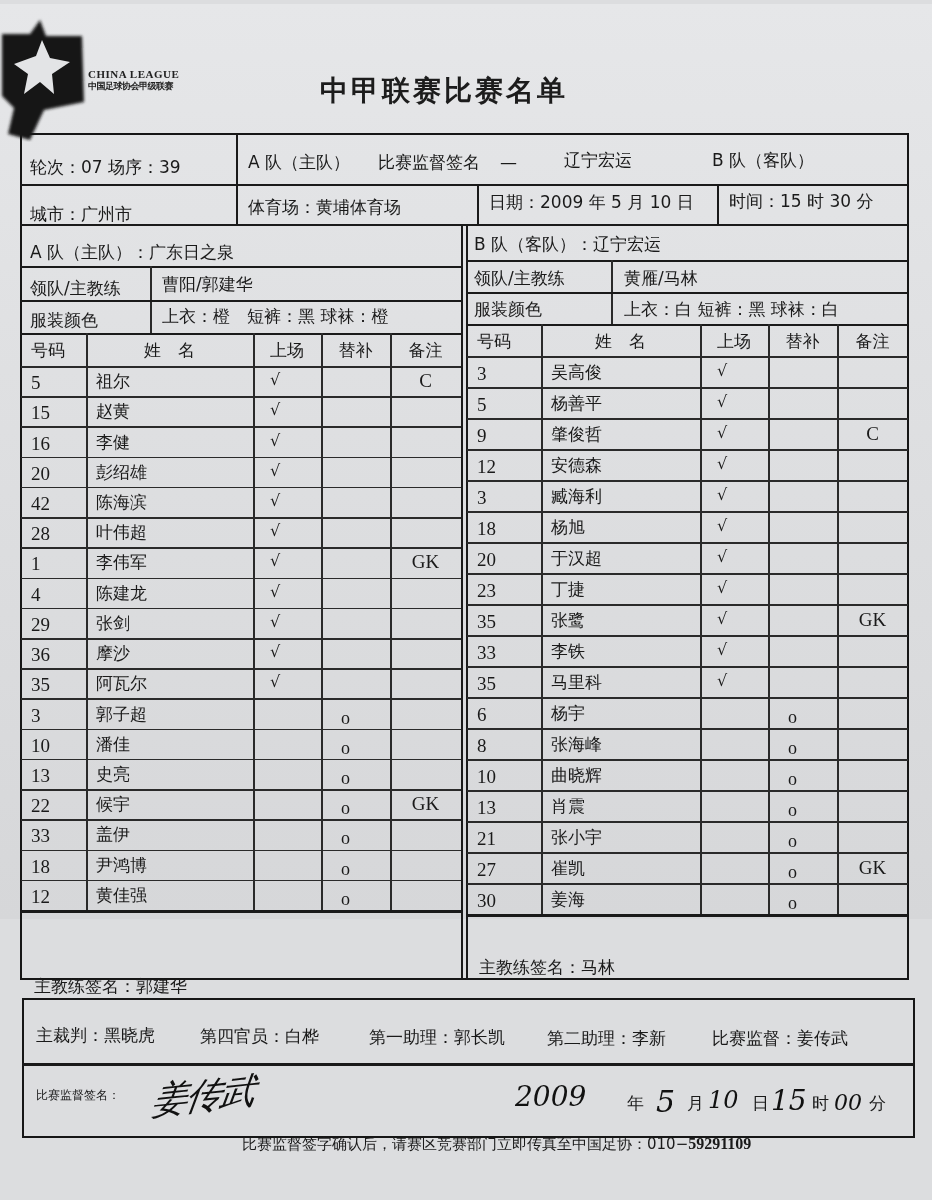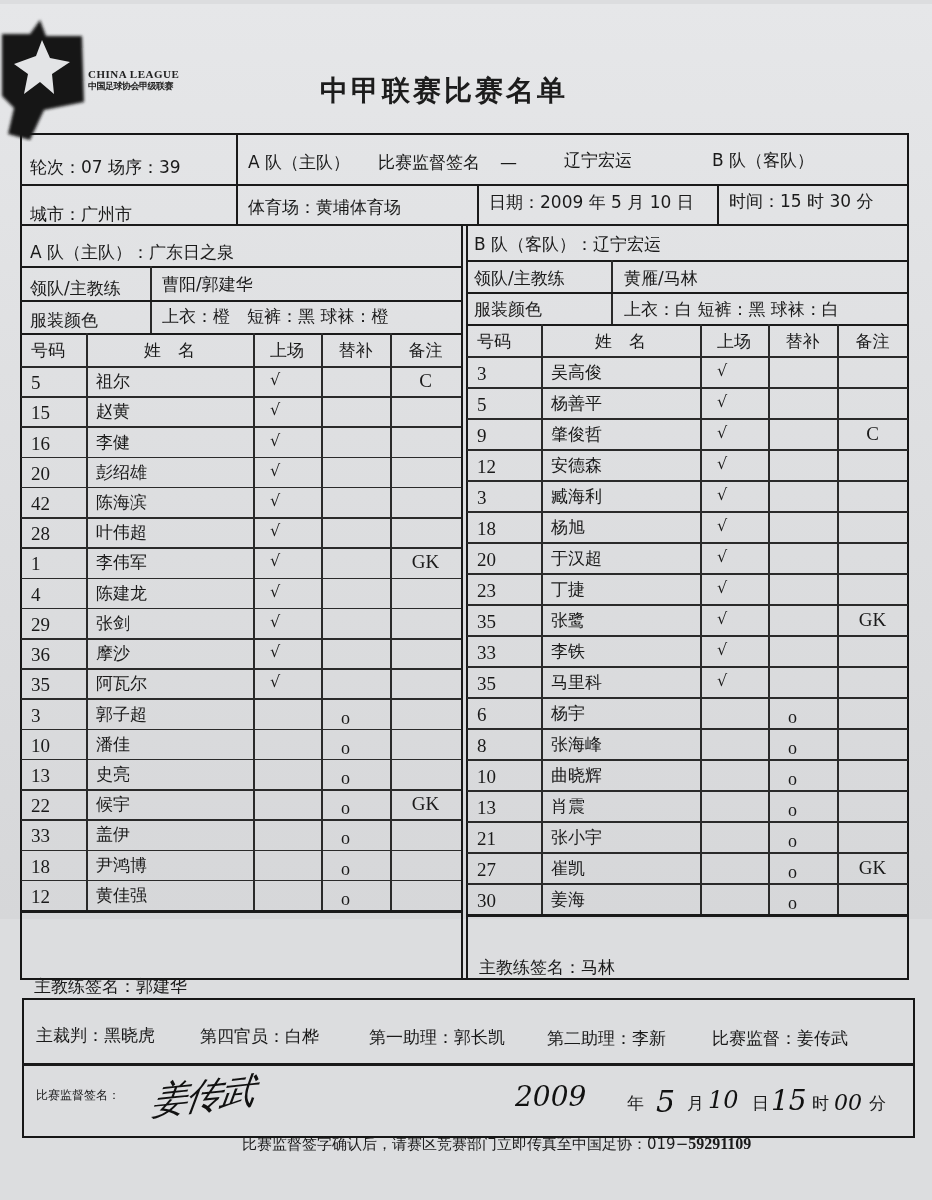--- a/index.html
+++ b/index.html
@@ -392,15 +392,15 @@
   <div class="sig" style="left:656px;top:1080px;font-size:30px;">5</div>
   <div class="txt sans" style="left:687px;top:1089px;">月</div>
   <div class="sig" style="left:708px;top:1082px;font-size:24px;">10</div>
   <div class="txt sans" style="left:752px;top:1089px;">日</div>
   <div class="sig" style="left:771px;top:1080px;font-size:28px;">15</div>
   <div class="txt sans" style="left:812px;top:1089px;">时</div>
   <div class="sig" style="left:834px;top:1086px;font-size:22px;">00</div>
   <div class="txt sans" style="left:869px;top:1089px;">分</div>
 
   <div class="abs footer">
-    <span>比赛监督签字确认后，请赛区竞赛部门立即传真至中国足协：019−</span><b>59291109</b>
+    <span>比赛监督签字确认后，请赛区竞赛部门立即传真至中国足协：010−</span><b>59291109</b>
   </div>
 </div>
 
 </body></html>

